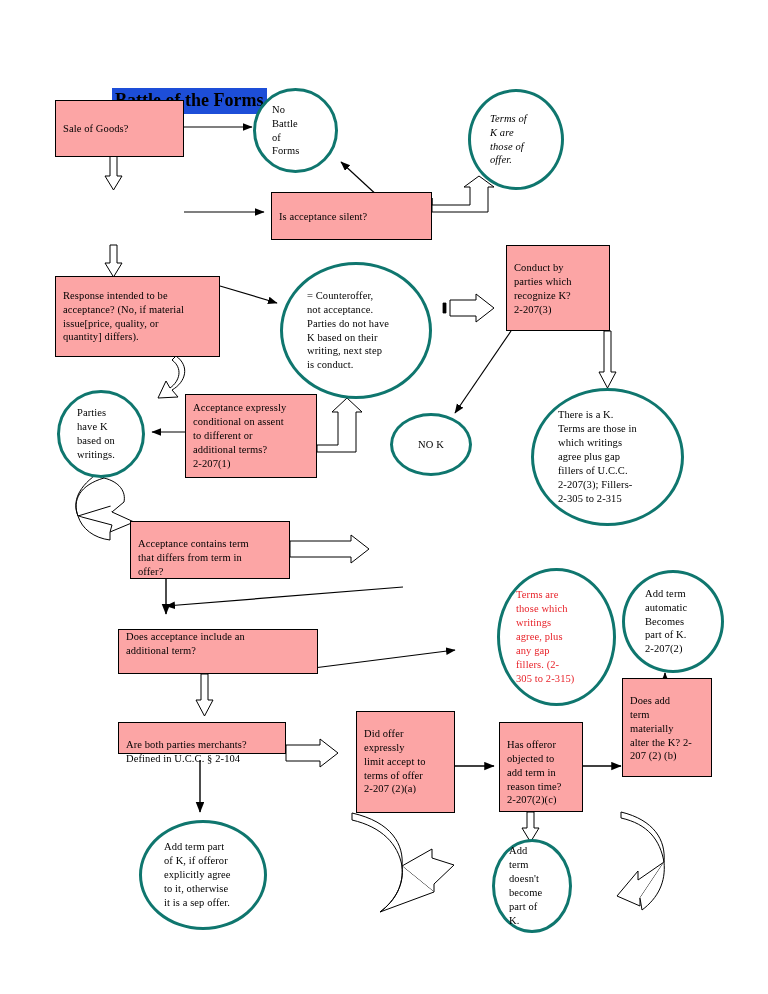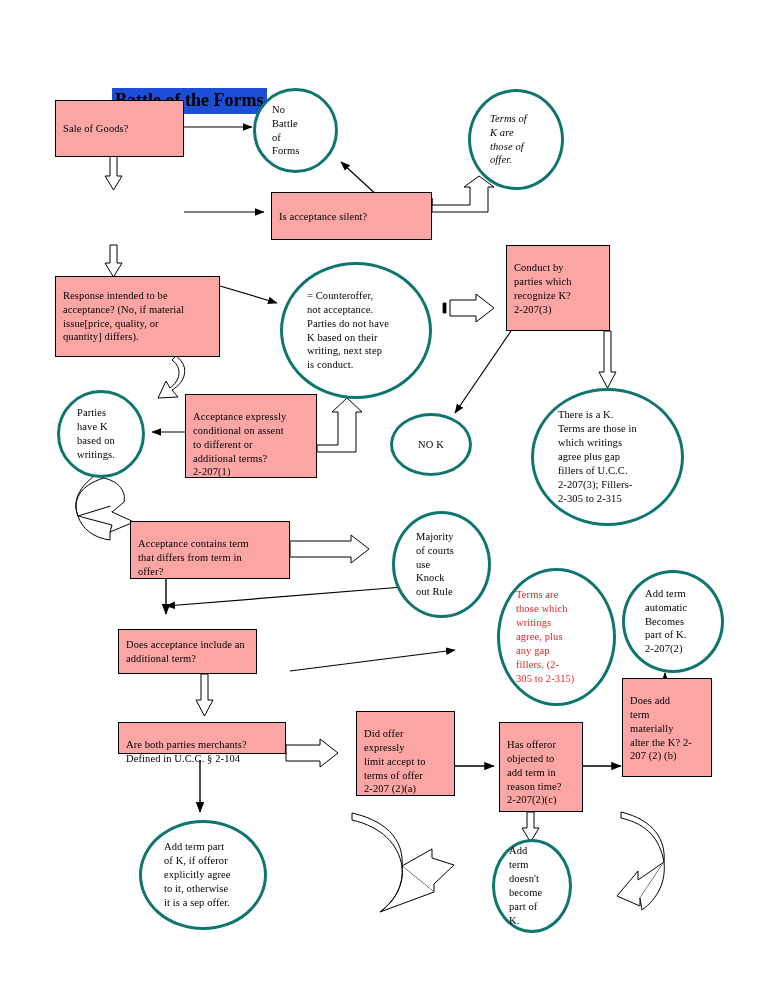--- a/index.html
+++ b/index.html
@@ -252,21 +252,21 @@
 is conduct.</span>
   </div>
 
   <div class="node ellipse" style="left:57px; top:390px; width:88px; height:88px;">
     <span class="nodetext" style="padding-left:17px;">Parties
 have K
 based on
 writings.</span>
   </div>
 
-  <div class="node box" style="left:185px; top:394px; width:132px; height:84px; align-items:flex-start;">
+  <div class="node box" style="left:185px; top:394px; width:132px; height:84px; align-items:center;">
     <span class="nodetext">Acceptance expressly
 conditional on assent
 to different or
 additional terms?
 2-207(1)</span>
   </div>
 
   <div class="node ellipse e-center" style="left:390px; top:413px; width:82px; height:63px;">
     <span class="nodetext">NO K</span>
   </div>
@@ -280,57 +280,50 @@
 2-207(3); Fillers-
 2-305 to 2-315</span>
   </div>
 
   <div class="node box" style="left:130px; top:521px; width:160px; height:58px; align-items:flex-start;">
     <span class="nodetext">Acceptance contains term
 that differs from term in
 offer?</span>
   </div>
 
-  <div class="node ellipse" style="left:392px; top:511px; width:99px; height:107px;">
-    <span class="nodetext" style="padding-left:21px;">Majority
-of courts
-use
-Knock
-out Rule</span>
-  </div>
 
   <div class="node ellipse red" style="left:497px; top:568px; width:119px; height:138px;">
     <span class="nodetext" style="padding-left:16px;">Terms are
 those which
 writings
 agree, plus
 any gap
 fillers.  (2-
 305 to 2-315)</span>
   </div>
 
   <div class="node ellipse" style="left:622px; top:570px; width:102px; height:103px;">
     <span class="nodetext" style="padding-left:20px;">Add term
 automatic
 Becomes
 part of K.
 2-207(2)</span>
   </div>
 
-  <div class="node box" style="left:118px; top:629px; width:139px; height:45px; align-items:center;">
+  <div class="node box" style="left:118px; top:629px; width:200px; height:45px; align-items:flex-end;">
     <span class="nodetext">Does acceptance include an
 additional term?</span>
   </div>
 
   <div class="node box" style="left:118px; top:722px; width:168px; height:26px; align-items:flex-start;">
     <span class="nodetext">Are both parties merchants?
 Defined in U.C.C. § 2-104</span>
   </div>
 
-  <div class="node box" style="left:356px; top:711px; width:99px; height:85px; align-items:flex-start;">
+  <div class="node box" style="left:356px; top:711px; width:99px; height:102px; align-items:flex-start;">
     <span class="nodetext">Did offer
 expressly
 limit accept to
 terms of offer
 2-207 (2)(a)</span>
   </div>
 
   <div class="node box" style="left:499px; top:722px; width:84px; height:90px; align-items:flex-start;">
     <span class="nodetext">Has offeror
 objected to

